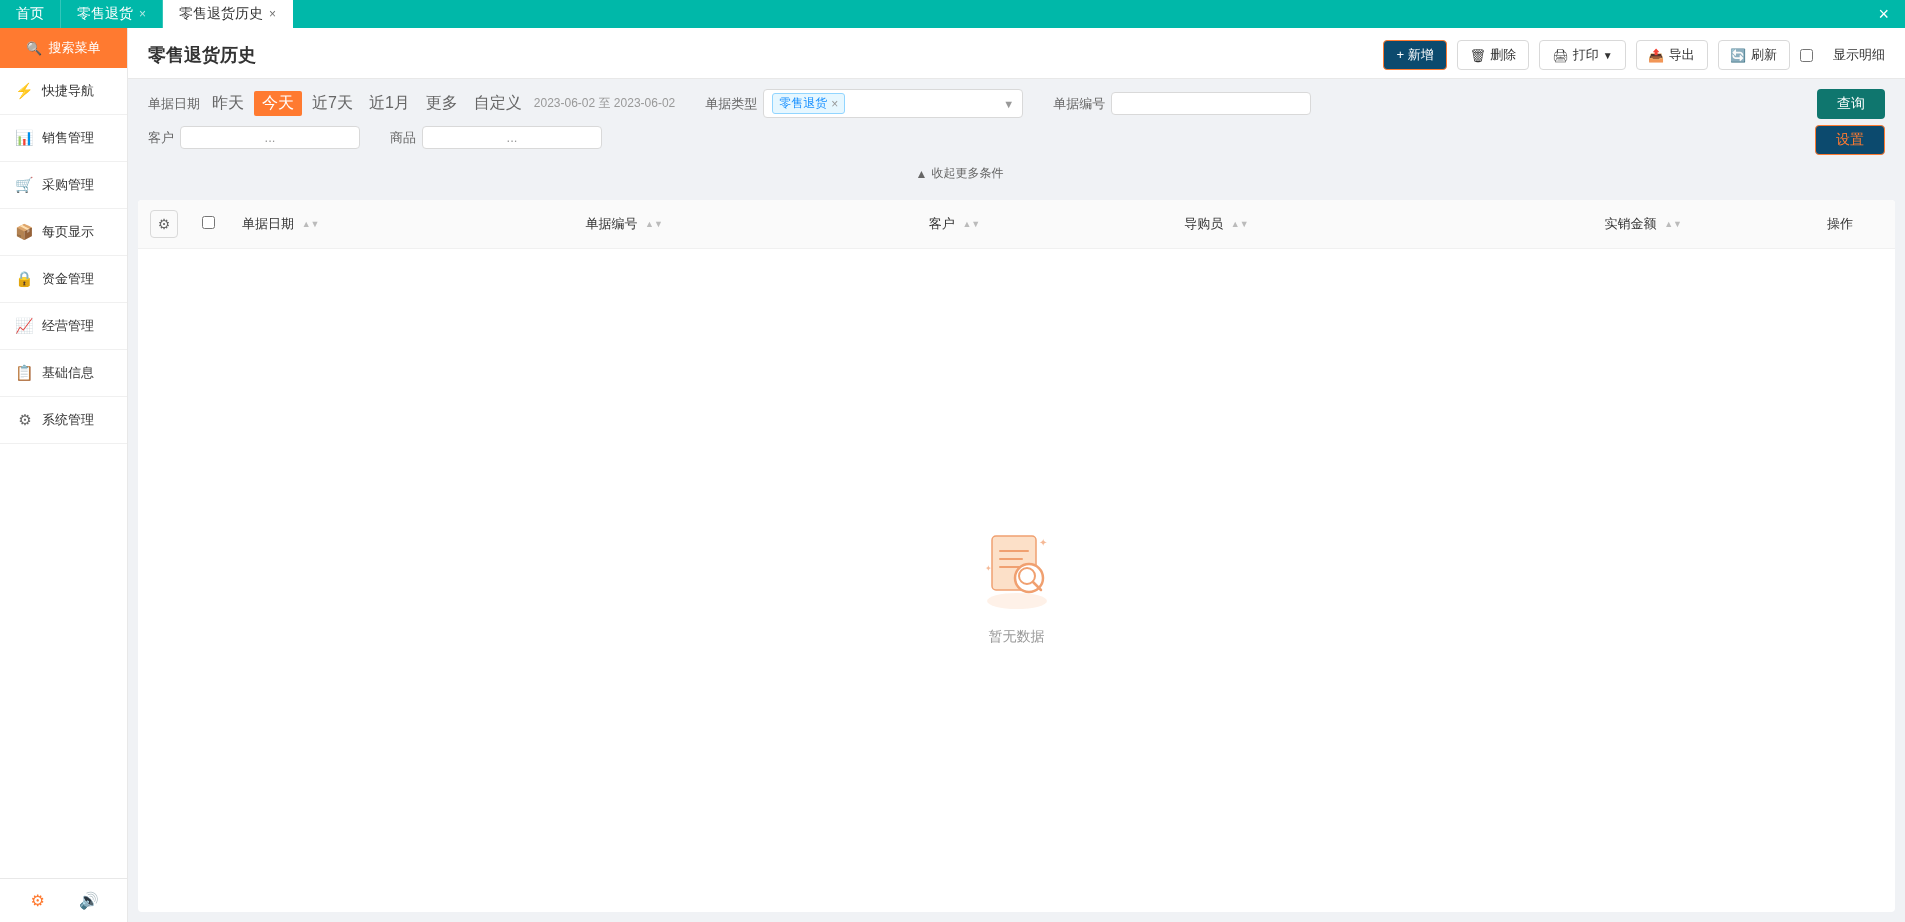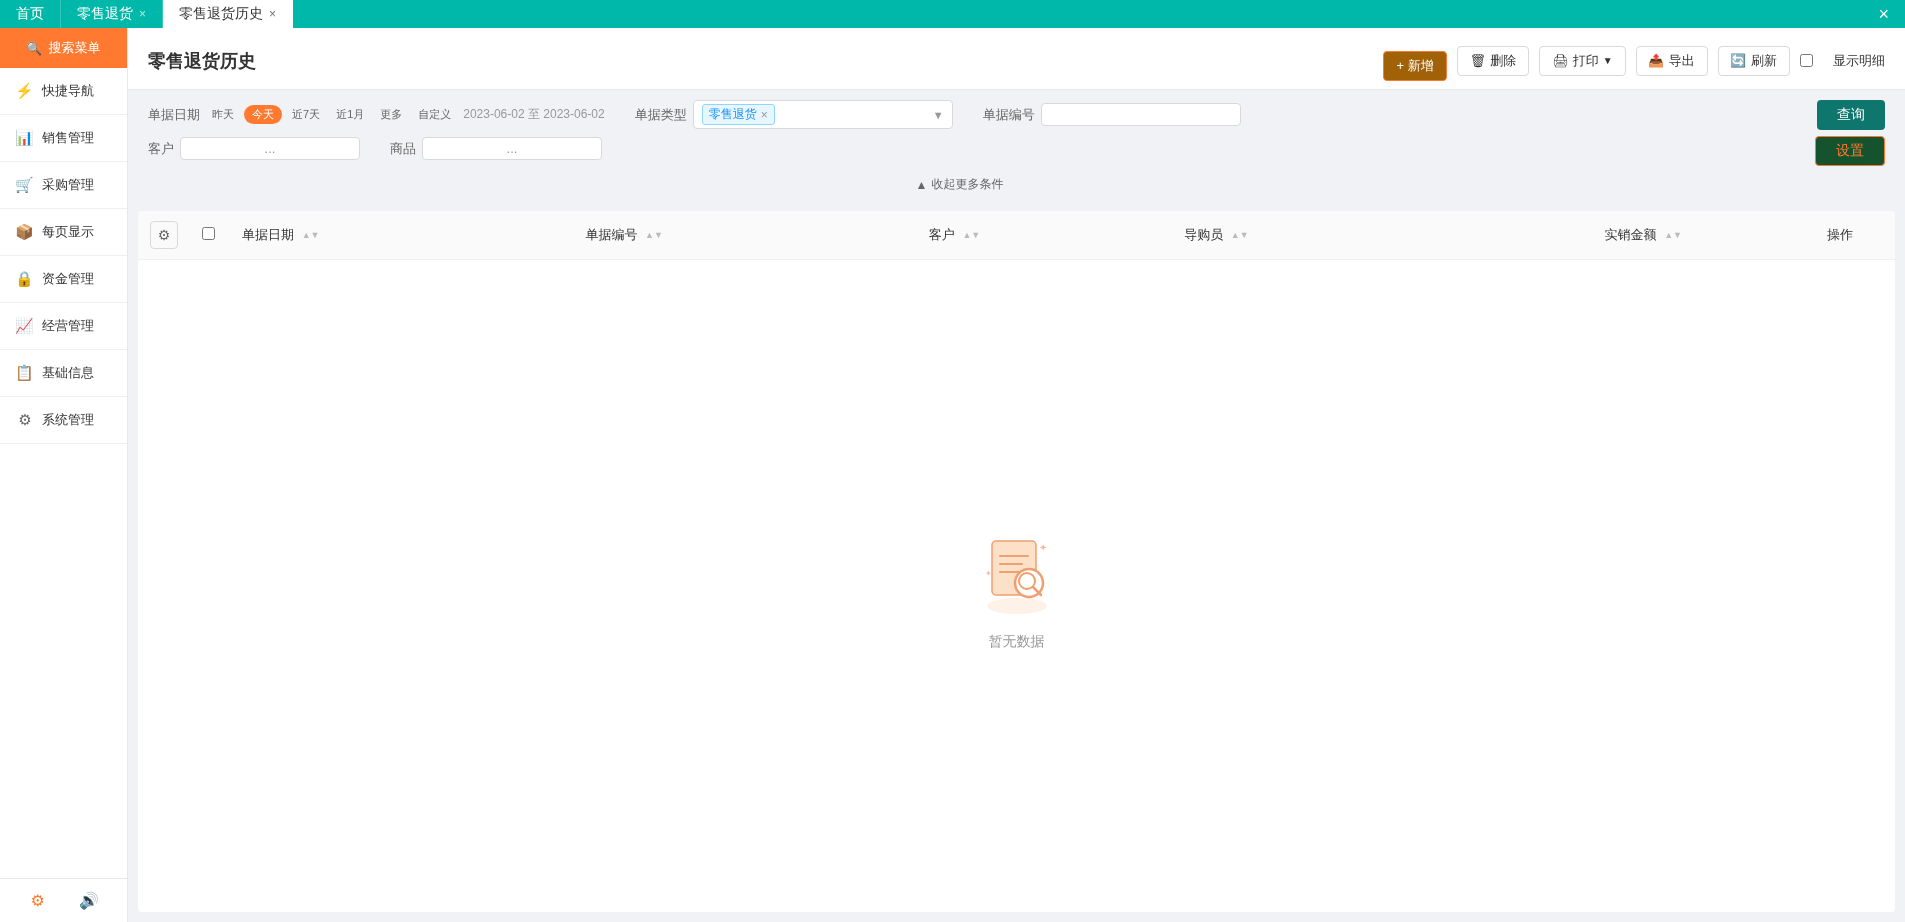--- a/index.html
+++ b/index.html
@@ -145,24 +145,23 @@
       gap: 4px;
       padding: 5px 12px;
       border: 1px solid #d9d9d9;
       background: #fff;
       border-radius: 4px;
       font-size: 13px;
       color: #333;
       cursor: pointer;
     }
     .toolbar-btn.primary {
-      background: #a16207;
+      background: #0c4a6e;
       border-color: #ff7a30;
       color: #fff;
-      margin-top: 11px;
     }
     .toolbar-btn-icon { font-size: 13px; }
     .checkbox-label {
       display: flex;
       align-items: center;
       gap: 20px;
       font-size: 13px;
       color: #333;
       cursor: pointer;
     }
@@ -176,29 +175,29 @@
       color: #666;
       white-space: nowrap;
     }
     .filter-date-options {
       display: flex;
       align-items: center;
       gap: 4px;
     }
     .date-option {
       padding: 2px 6px;
-      font-size: 11px;
+      font-size: 16px;
       color: #666;
       cursor: pointer;
       border-radius: 3px;
     }
     .date-option.active {
       background: #ff7a30;
       color: #fff;
-      border-radius: 10px;
+      border-radius: 2px;
       padding: 2px 8px;
     }
     .date-range-text {
       font-size: 12px;
       color: #999;
     }
     .filter-type-box {
       display: flex;
       align-items: center;
       border: 1px solid #d9d9d9;
@@ -359,21 +358,21 @@
     .query-btn {
       background: #0f766e;
       color: #fff;
       border: none;
       border-radius: 4px;
       padding: 6px 20px;
       font-size: 14px;
       cursor: pointer;
     }
     .set-btn {
-      background: #14532d;
+      background: #0c4a6e;
       color: #ff7a30;
       border: 1px solid #ff7a30;
       border-radius: 4px;
       padding: 5px 20px;
       font-size: 14px;
       cursor: pointer;
       margin-left: 44px;
     }
     .query-set-col {
       display: flex;

